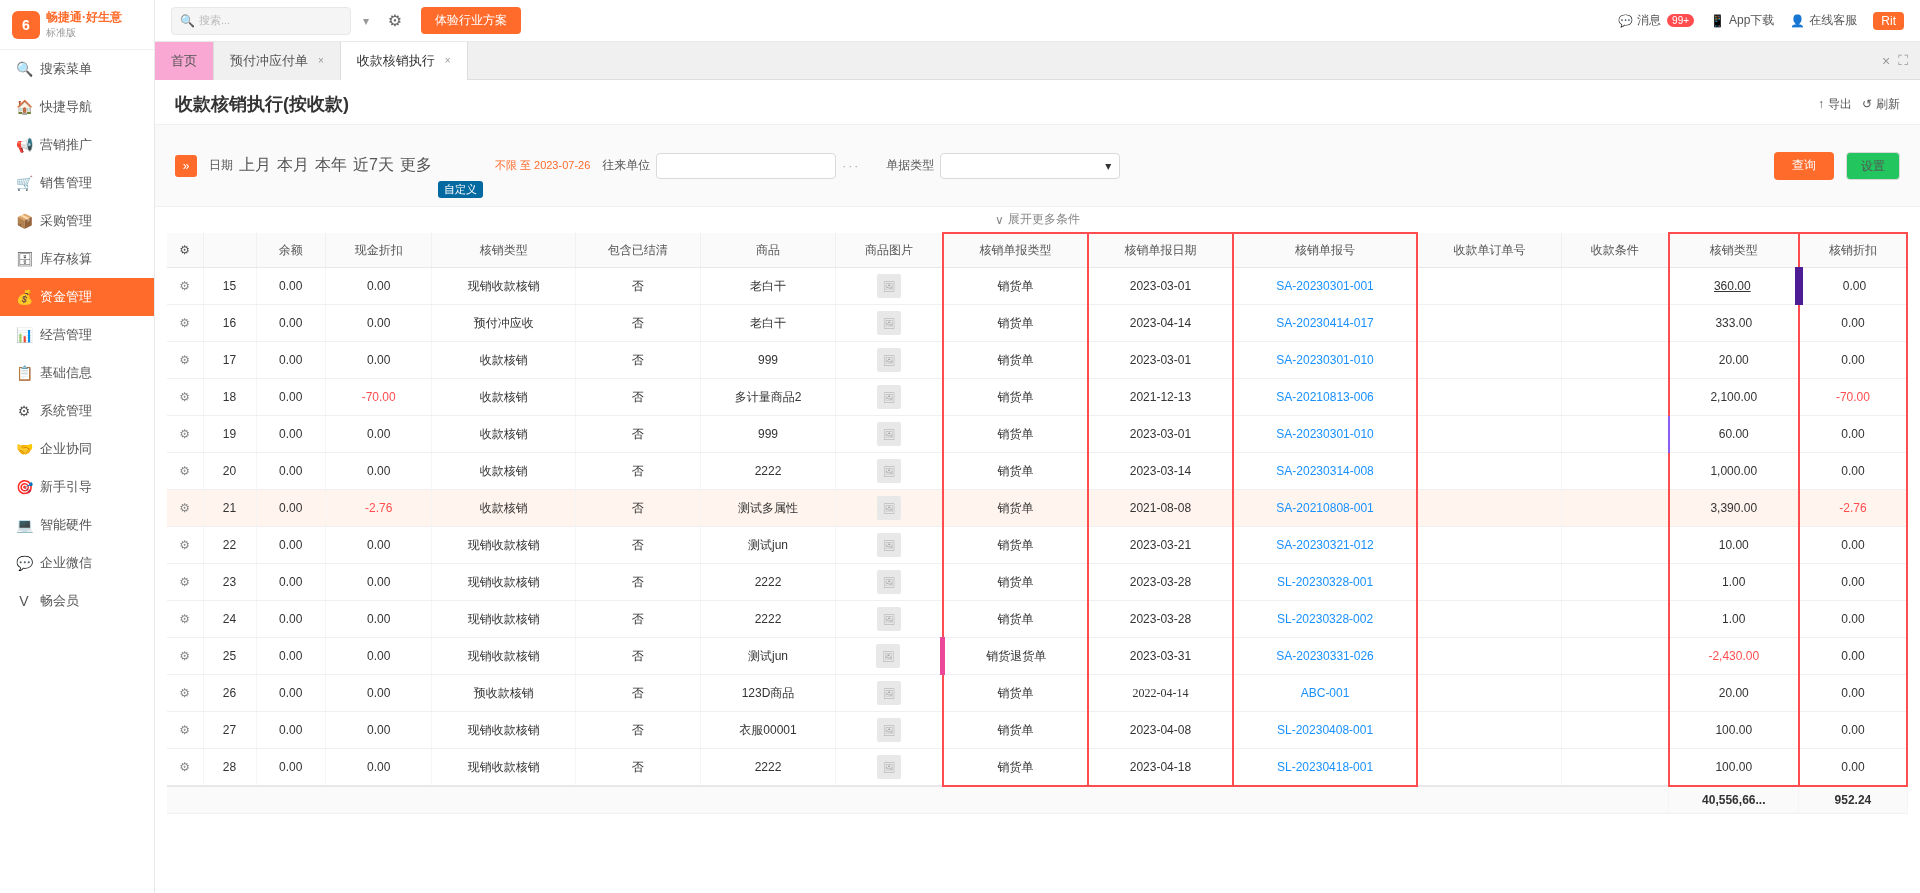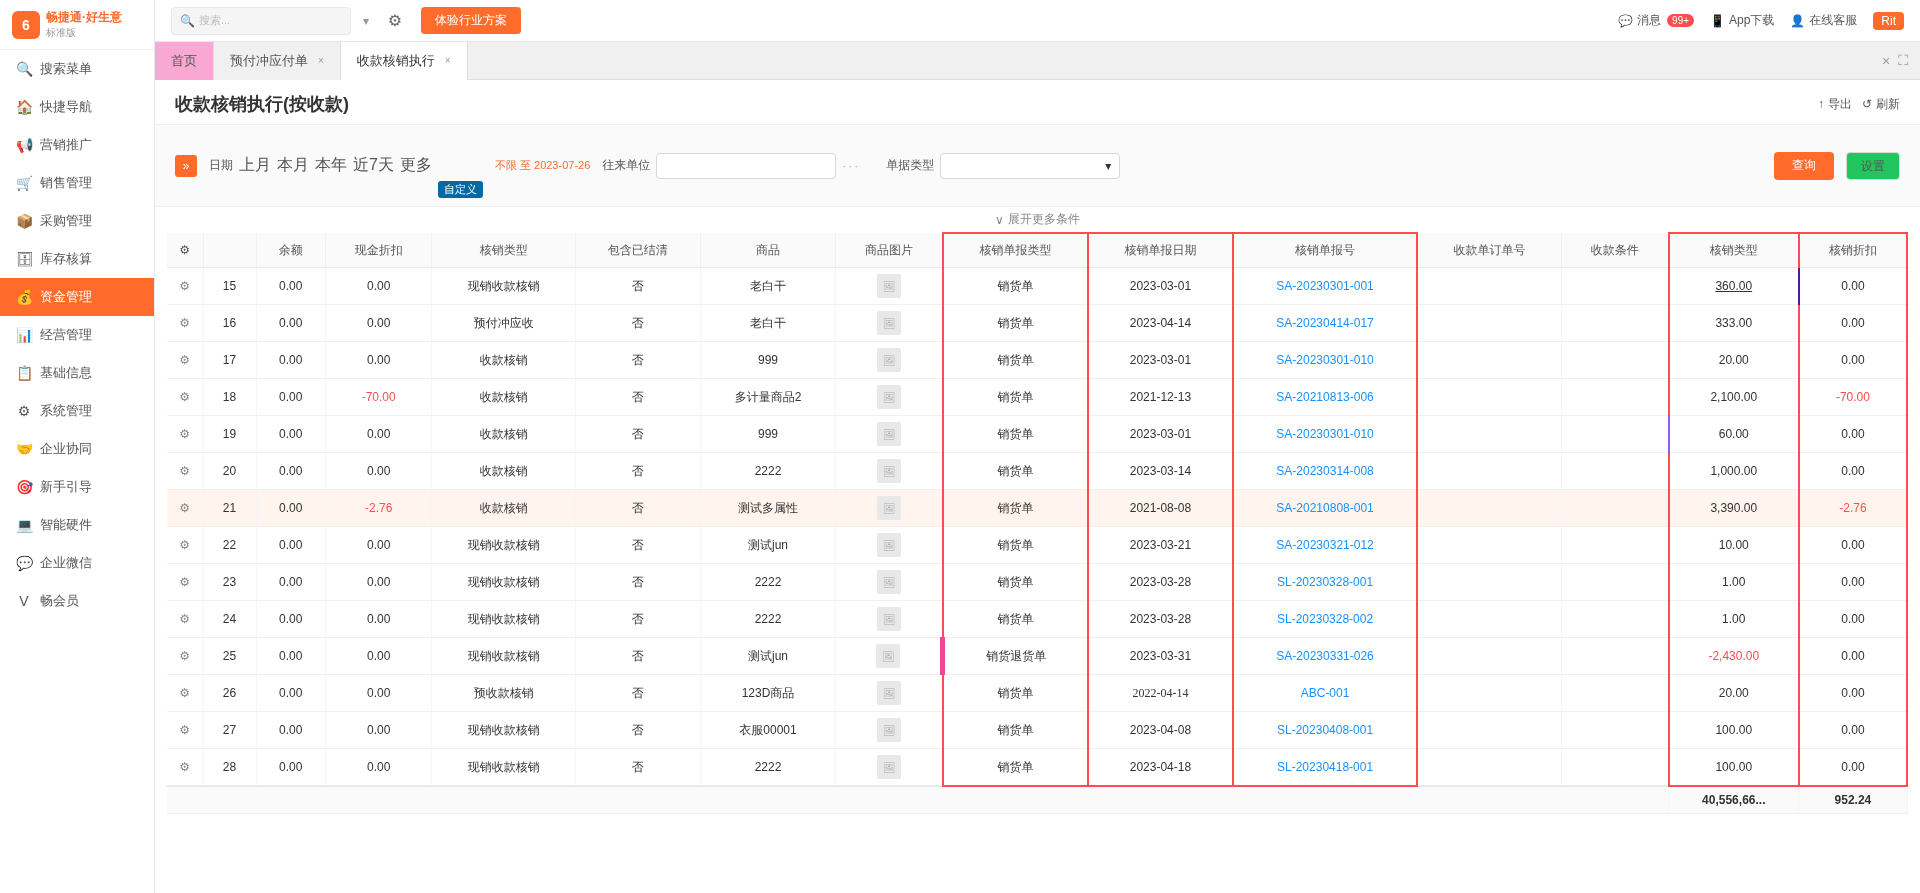--- a/index.html
+++ b/index.html
@@ -293,21 +293,21 @@
     <td style="text-align:center">
       <div style="width:24px;height:24px;background:#e8e8e8;border-radius:2px;display:inline-flex;align-items:center;justify-content:center;font-size:10px;color:#aaa">
         🖼
       </div>
     </td>
     <td style="border-left:2px solid #ff4d4f;border-right:2px solid #ff4d4f;">销货单</td>
     <td style="border-right:2px solid #ff4d4f;">2023-03-01</td>
     <td style="border-right:2px solid #ff4d4f;"><a class="link-cell">SA-20230301-001</a></td>
     <td></td>
     <td></td>
-    <td style="border-left:2px solid #ff4d4f;border-right:2px solid #4c1d95;text-decoration:underline;">360.00</td>
+    <td style="border-left:2px solid #ff4d4f;border-right:8px solid #4c1d95;text-decoration:underline;">360.00</td>
     <td style="border-right:2px solid #ff4d4f;">0.00</td>
   </tr>
             <tr>
     <td class="gear-cell">⚙</td>
     <td>16</td>
     <td>0.00</td>
     <td class="">0.00</td>
     <td>预付冲应收</td>
     <td>否</td>
     <td>老白干</td>

